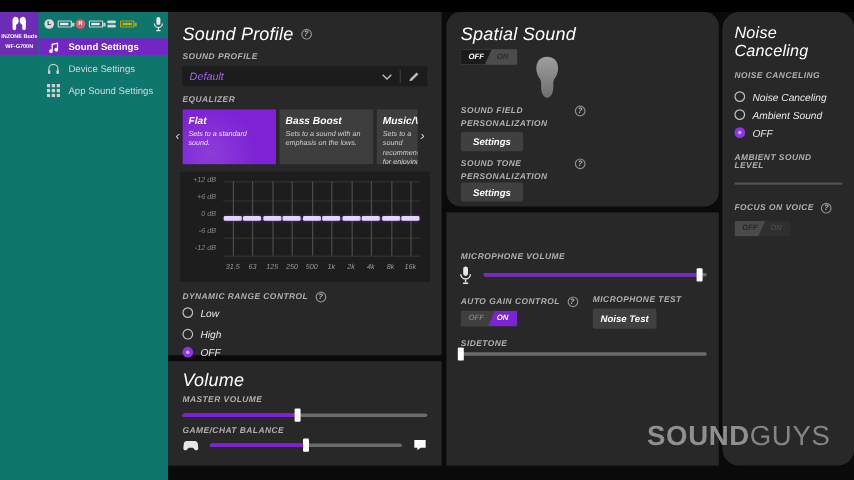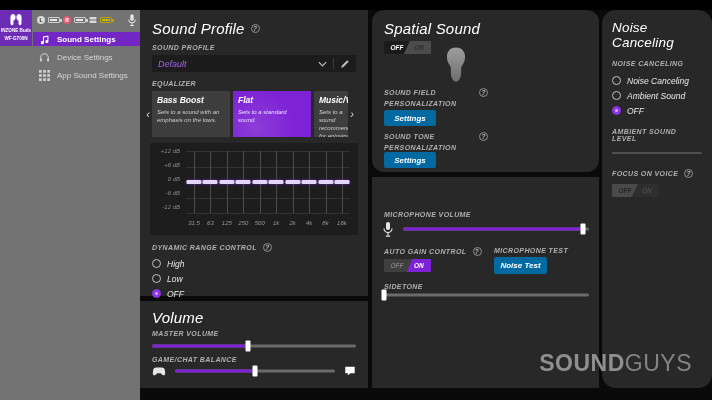--- a/index.html
+++ b/index.html
@@ -4,21 +4,21 @@
 <style>
   * { margin:0; padding:0; box-sizing:border-box; }
   html,body { background:#000; }
   .screen {
     position:relative; width:712px; height:400px; overflow:hidden;
     background:#0a0a0a; font-family:"Liberation Sans","DejaVu Sans",sans-serif;
     color:#e8e8e8; -webkit-font-smoothing:antialiased;
   }
   
   .topbar { position:absolute; left:0; top:0; width:712px; height:10px; background:#000; }
-  .sidebar { position:absolute; left:0; top:10px; width:140px; height:390px; background:#737373; }
+  .sidebar { position:absolute; left:0; top:10px; width:140px; height:390px; background:#0f766e; }
   .device-tile { position:absolute; left:0; top:0; width:32px; height:36px; background:#6d2cb4; text-align:center; padding-top:3px; }
   .device-tile svg { display:block; margin:0 auto; }
   .device-name { font-size:4.6px; line-height:1.25; color:#fff; font-weight:bold; margin-top:2px; }
   .status-row { position:absolute; left:37px; top:4px; height:12px; display:flex; align-items:center; gap:3px; }
   .badge { width:8px; height:8px; border-radius:50%; font-size:5px; font-weight:bold; display:flex; align-items:center; justify-content:center; }
   .badge-l { background:#d9d9d9; color:#222; }
   .badge-r { background:#e05a70; color:#fff; }
   .batt { position:relative; width:12px; height:6px; border:1px solid #cfcfcf; border-radius:1px; }
   .batt::after { content:""; position:absolute; right:-2.5px; top:1px; width:1.5px; height:2.6px; background:#cfcfcf; }
   .batt-fill { position:absolute; left:1px; top:1px; bottom:1px; width:68%; background:#e8e8e8; }
@@ -89,21 +89,21 @@
   .tg-spatial { background:#4c4c4c; }
   .tg-spatial .t-off { background:#1b1b1b; color:#fff; clip-path:polygon(0 0,100% 0,calc(100% - 6px) 100%,0 100%); }
   .tg-spatial .t-on { color:#2e2e2e; }
   .tg-agc { background:#3f3f3f; }
   .tg-agc .t-off { color:#7c7c7c; }
   .tg-agc .t-on { background:#7d22d4; color:#fff; clip-path:polygon(6px 0,100% 0,100% 100%,0 100%); }
   .tg-disabled { background:#2e2e2e; }
   .tg-disabled .t-off { background:#4a4a4a; color:#262626; clip-path:polygon(0 0,100% 0,calc(100% - 6px) 100%,0 100%); }
   .tg-disabled .t-on { color:#4a4a4a; }
   
-  .btn { display:flex; align-items:center; justify-content:center; background:#0369a1; color:#fff;
+  .btn { display:flex; align-items:center; justify-content:center; background:#404040; color:#fff;
          font-size:8px; font-weight:bold; border-radius:2px; cursor:default; }
   
   .sp-abs { position:absolute; }
   
   .watermark { position:absolute; right:20px; top:350px; font-size:23px; letter-spacing:.5px; z-index:5; }
   .wm-bold { font-weight:bold; color:#8f8f8f;margin-top:20px; }
   .wm-reg { font-weight:normal; color:#848484;text-align:right; }
 </style>
 </head>
 <body>
@@ -196,27 +196,27 @@
       <span class="dd-sep"></span>
       <svg width="10" height="10" viewBox="0 0 12 12">
           <path d="M1.5 10.5 2 8.2 8.6 1.6 10.4 3.4 3.8 10 1.5 10.5z" fill="#bdbdbd"></path>
         </svg>
     </div>
     <div class="lbl" style="margin-top:8px">EQUALIZER</div>
 
     <div class="carousel">
       <span class="car-arrow">‹</span>
       <div class="cards">
+        <div class="card selected">
+          <div class="card-name">Flat</div>
+          <div class="card-desc">Sets to a standard sound.</div>
+        </div>
         <div class="card">
           <div class="card-name">Bass Boost</div>
           <div class="card-desc">Sets to a sound with an emphasis on the lows.</div>
-        </div>
-        <div class="card selected">
-          <div class="card-name">Flat</div>
-          <div class="card-desc">Sets to a standard sound.</div>
         </div>
         <div class="card small">
           <div class="card-name">Music/Video</div>
           <div class="card-desc">Sets to a sound recommended for enjoying music and videos.</div>
         </div>
       </div>
       <span class="car-arrow">›</span>
     </div>
 
     <div class="eq-graph">
@@ -285,27 +285,27 @@
             <div class="eq-handle" style="top: 31px;"></div>
             <div class="eq-xlabel">16k</div>
           </div>
         </div>
     </div>
 
     <div class="lbl" style="margin-top:8px">
       <span>DYNAMIC RANGE CONTROL</span>
       <span class="help">?</span>
     </div>
+    <div class="radio-row">
+      <span class="radio"></span>
+      <span class="radio-label">Low</span>
+    </div>
     <div class="radio-row" style="margin-top:5px">
       <span class="radio"></span>
       <span class="radio-label">High</span>
-    </div>
-    <div class="radio-row">
-      <span class="radio"></span>
-      <span class="radio-label">Low</span>
     </div>
     <div class="radio-row">
       <span class="radio selected"></span>
       <span class="radio-label">OFF</span>
     </div>
   </div>
 
   <div class="panel p-volume">
     <div class="panel-title">Volume</div>
     <div class="lbl" style="margin-top:4px">MASTER VOLUME</div>

